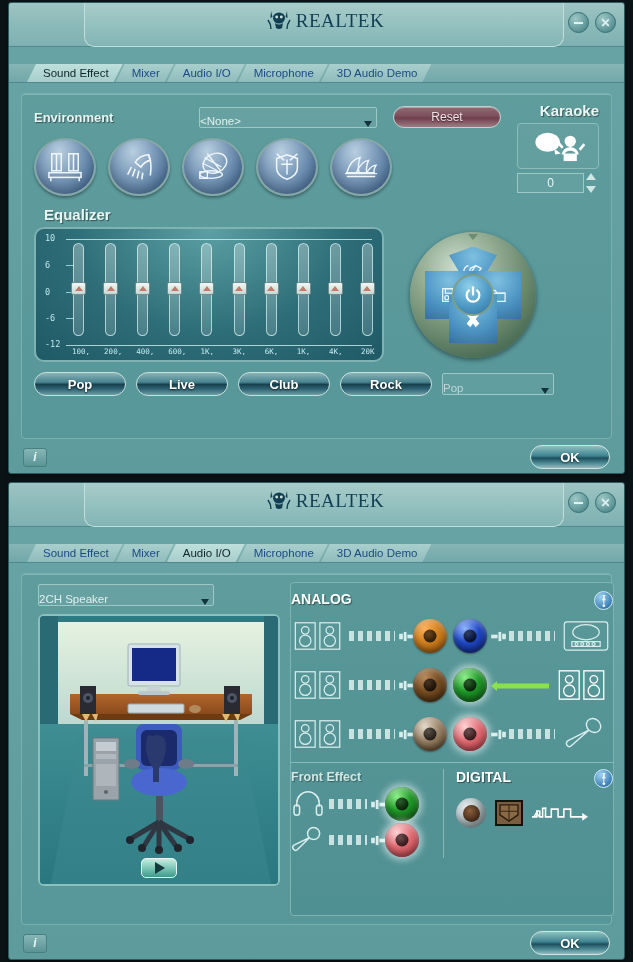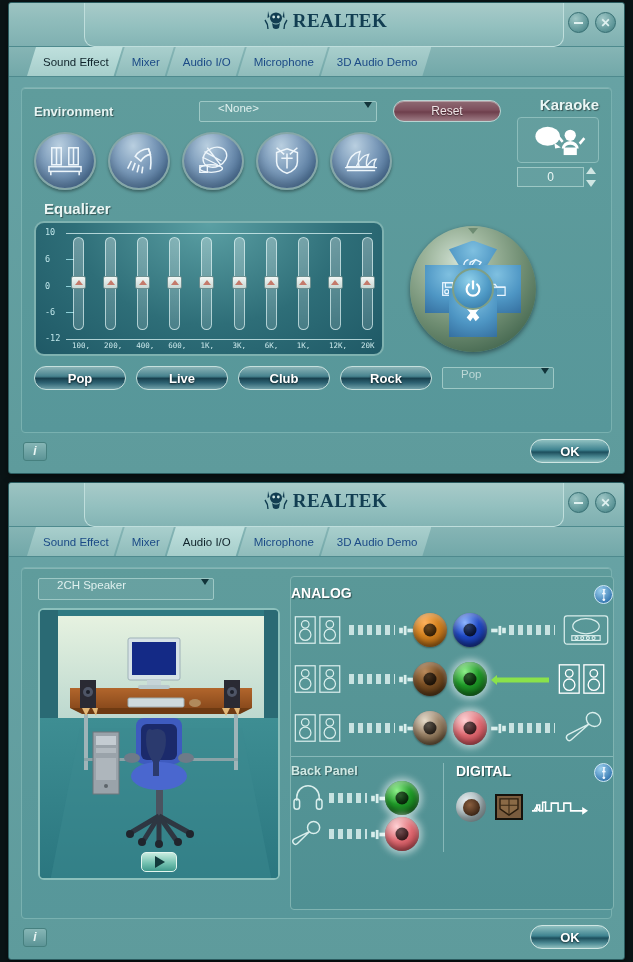--- a/index.html
+++ b/index.html
@@ -32,21 +32,21 @@
   .title-plate {
     position: absolute; left: 75px; top: 0px; right: 60px; height: 44px;
     background: linear-gradient(180deg,#a8cbc9 0%, #93c0bf 55%, #83b4b4 100%);
     border-left: 1px solid #bfdedc; border-right: 1px solid #bfdedc;
     border-bottom: 1px solid #bfdedc;
     border-radius: 0 0 10px 10px;
   }
   .brand {
     position: absolute; left: 0; right: 0; top: 6px;
     text-align: center;
-    font-size: 19px; font-weight: bold; letter-spacing: .5px;
+    font-size: 19px; font-weight: normal; letter-spacing: .5px;
     color: #123e52;
     font-family: "Liberation Serif", serif;
     font-variant: small-caps;
   }
   .brand .mark {
     display: inline-block; width: 30px; height: 22px; vertical-align: -4px;
     margin-right: 2px;
   }
   .hatch {
     position: absolute; top: 22px; height: 10px;
@@ -63,21 +63,21 @@
     background: radial-gradient(circle at 35% 30%, #9fc7c6, #5b9496 70%, #3d7275);
     border: 1px solid #356e72;
     display: flex; align-items: center; justify-content: center;
     color: #dff1f0; font-size: 12px; font-weight: bold; line-height: 1;
     cursor: pointer;
   }
   .wbtn.min::after { content:""; width: 9px; height: 2px; background:#dff1f0; display:block; }
 
   
   .tabs {
-    position: relative; height: 30px; margin-top: 0;
+    position: relative; height: 19px; margin-top: 17px;
     background: linear-gradient(180deg,#86b5b5,#72a8a9);
     padding-left: 18px;
     display: flex; align-items: stretch;
     border-bottom: 1px solid #4e8a8e;
   }
   .tab {
     position: relative;
     padding: 0 14px 0 16px;
     display: flex; align-items: center;
     font-size: 11.5px; color: #1b4a86;
@@ -102,21 +102,21 @@
   .p1 { height: 346px; padding: 10px 12px; position: relative; }
   .envrow { display: flex; align-items: center; height: 26px; }
   .envtitle {
     font-size: 13px; font-weight: bold; color: #e6f4f2;
     text-shadow: 1px 1px 1px rgba(0,0,0,.45);
     width: 165px;
   }
   .combo {
     height: 21px; background: rgba(255,255,255,.06);
     border: 1px solid #9dc8c5; border-radius: 2px;
-    display: flex; align-items: flex-start; padding: 0 4px 0 18px;
+    display: flex; align-items: flex-end; padding: 0 4px 0 0;
     color: #dff0ee; font-size: 11.5px; cursor: pointer; position: relative;
   }
   .combo .cval { flex: 1; }
   .combo .arrow {
     width: 0; height: 0; border-left: 4.5px solid transparent;
     border-right: 4.5px solid transparent; border-top: 6px solid #11343a;
     margin-left: 6px;
   }
   .env-combo { width: 178px; }
   .btn3d {
@@ -552,21 +552,21 @@
 
             <div class="freqs">
               <span>100,</span>
               <span>200,</span>
               <span>400,</span>
               <span>600,</span>
               <span>1K,</span>
               <span>3K,</span>
               <span>6K,</span>
               <span>1K,</span>
-              <span>12K,</span>
+              <span>4K,</span>
               <span>20K</span>
             </div>
           </div>
 
           <div class="dialpad">
             <div class="dialring">
               <div class="dial-nub"></div>
               <div class="dialinner">
                 <div class="quad q-top">
                   <span>
@@ -934,21 +934,21 @@
                     </svg>
                 </span>
               </div>
             </div>
           </div>
 
           <div class="divider-h"></div>
 
           <div class="lowerrow">
             <div class="lowerleft">
-              <div class="sect-s">Back Panel</div>
+              <div class="sect-s">Front Effect</div>
               <div class="jrow" style="height:36px;margin-top:2px">
                 <span class="devicon" style="width:34px">
                   <svg viewBox="0 0 34 30" width="32" height="28">
                       <g stroke="#d9eeec" stroke-width="1.6" fill="none">
                     <path d="M5 18 V14 a12 12 0 0 1 24 0 v4"></path>
                     <rect x="2" y="16" width="6" height="11" rx="3"></rect>
                         <rect x="26" y="16" width="6" height="11" rx="3"></rect>
                   </g>
                     </svg>
                 </span>

